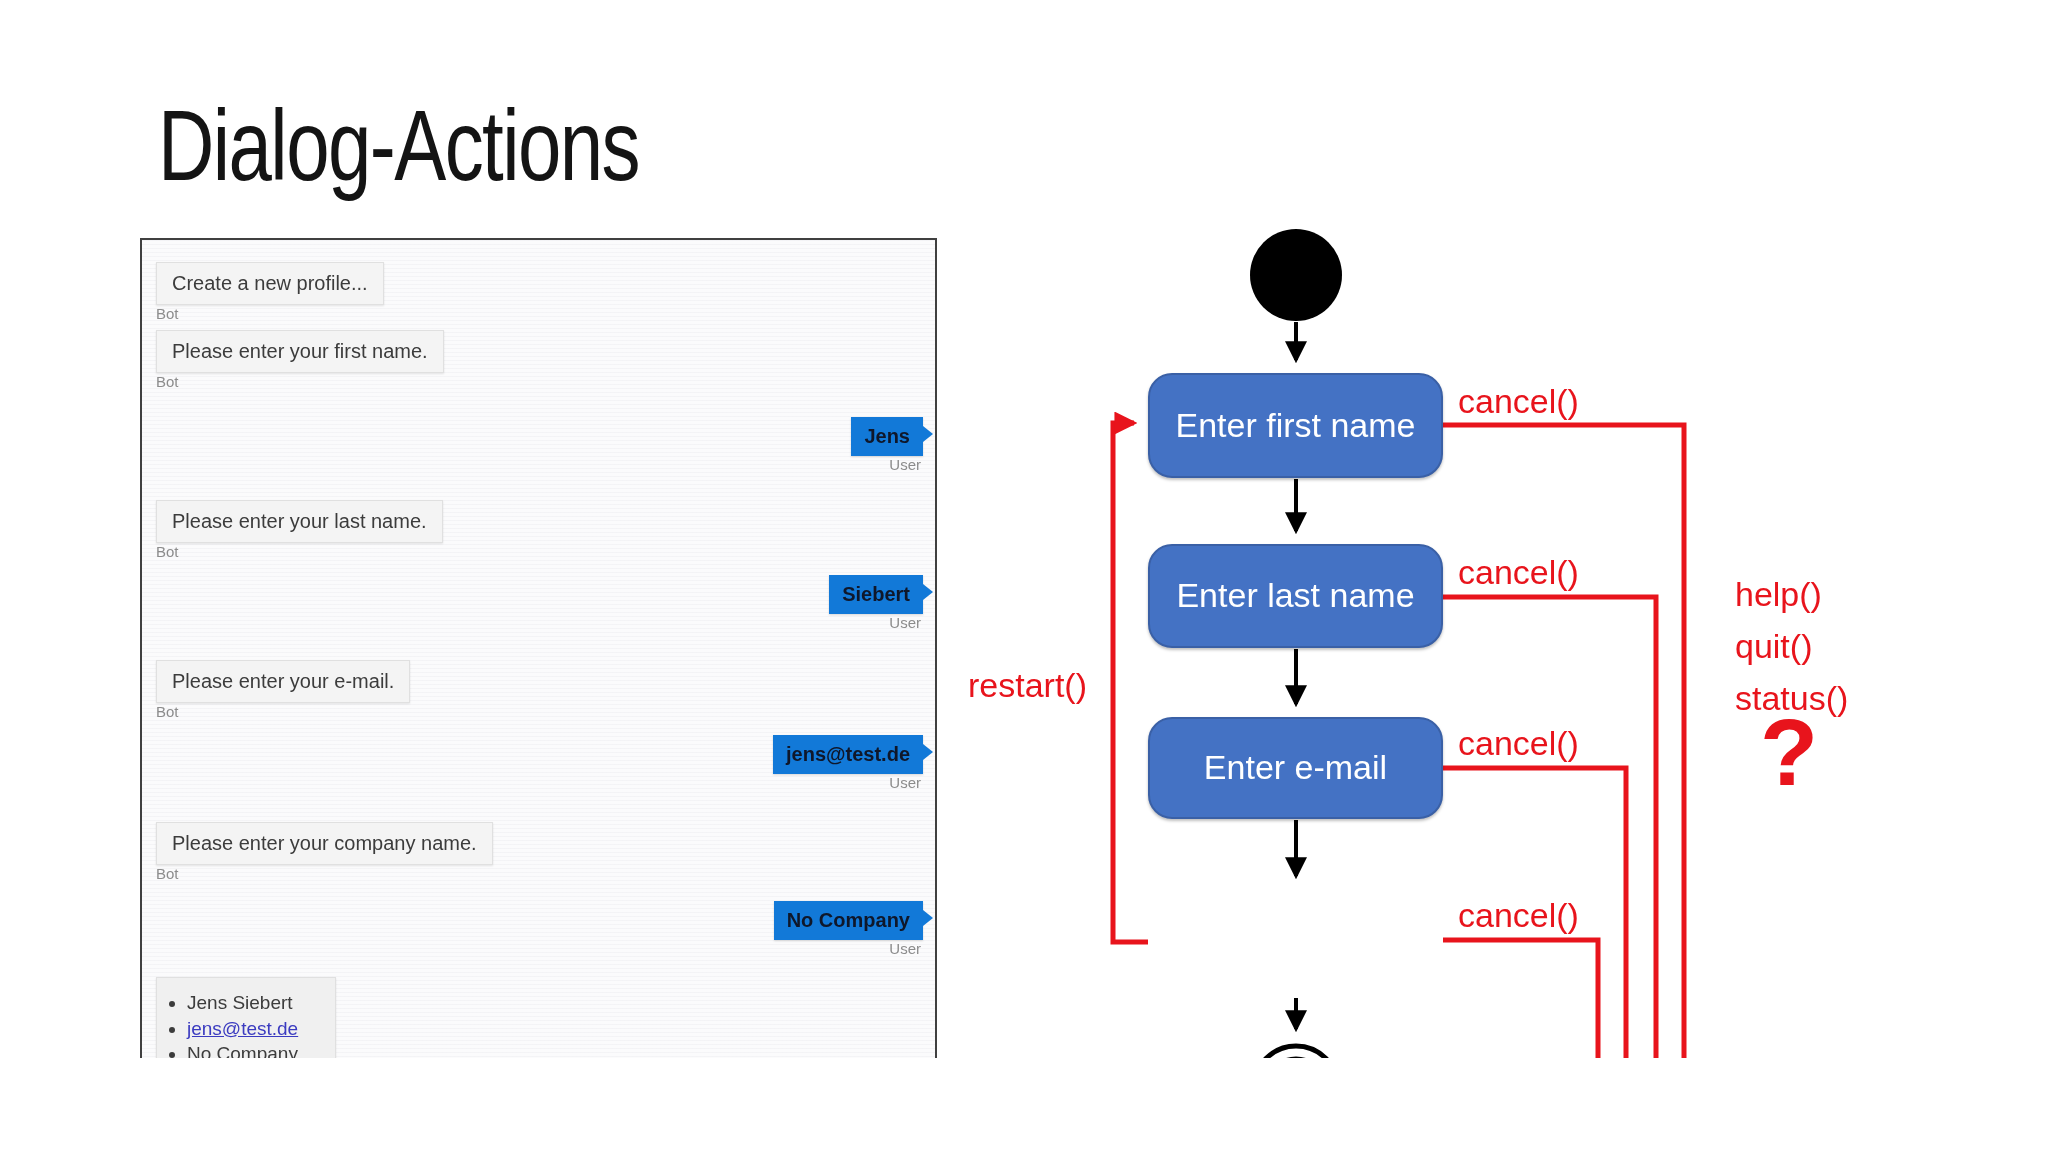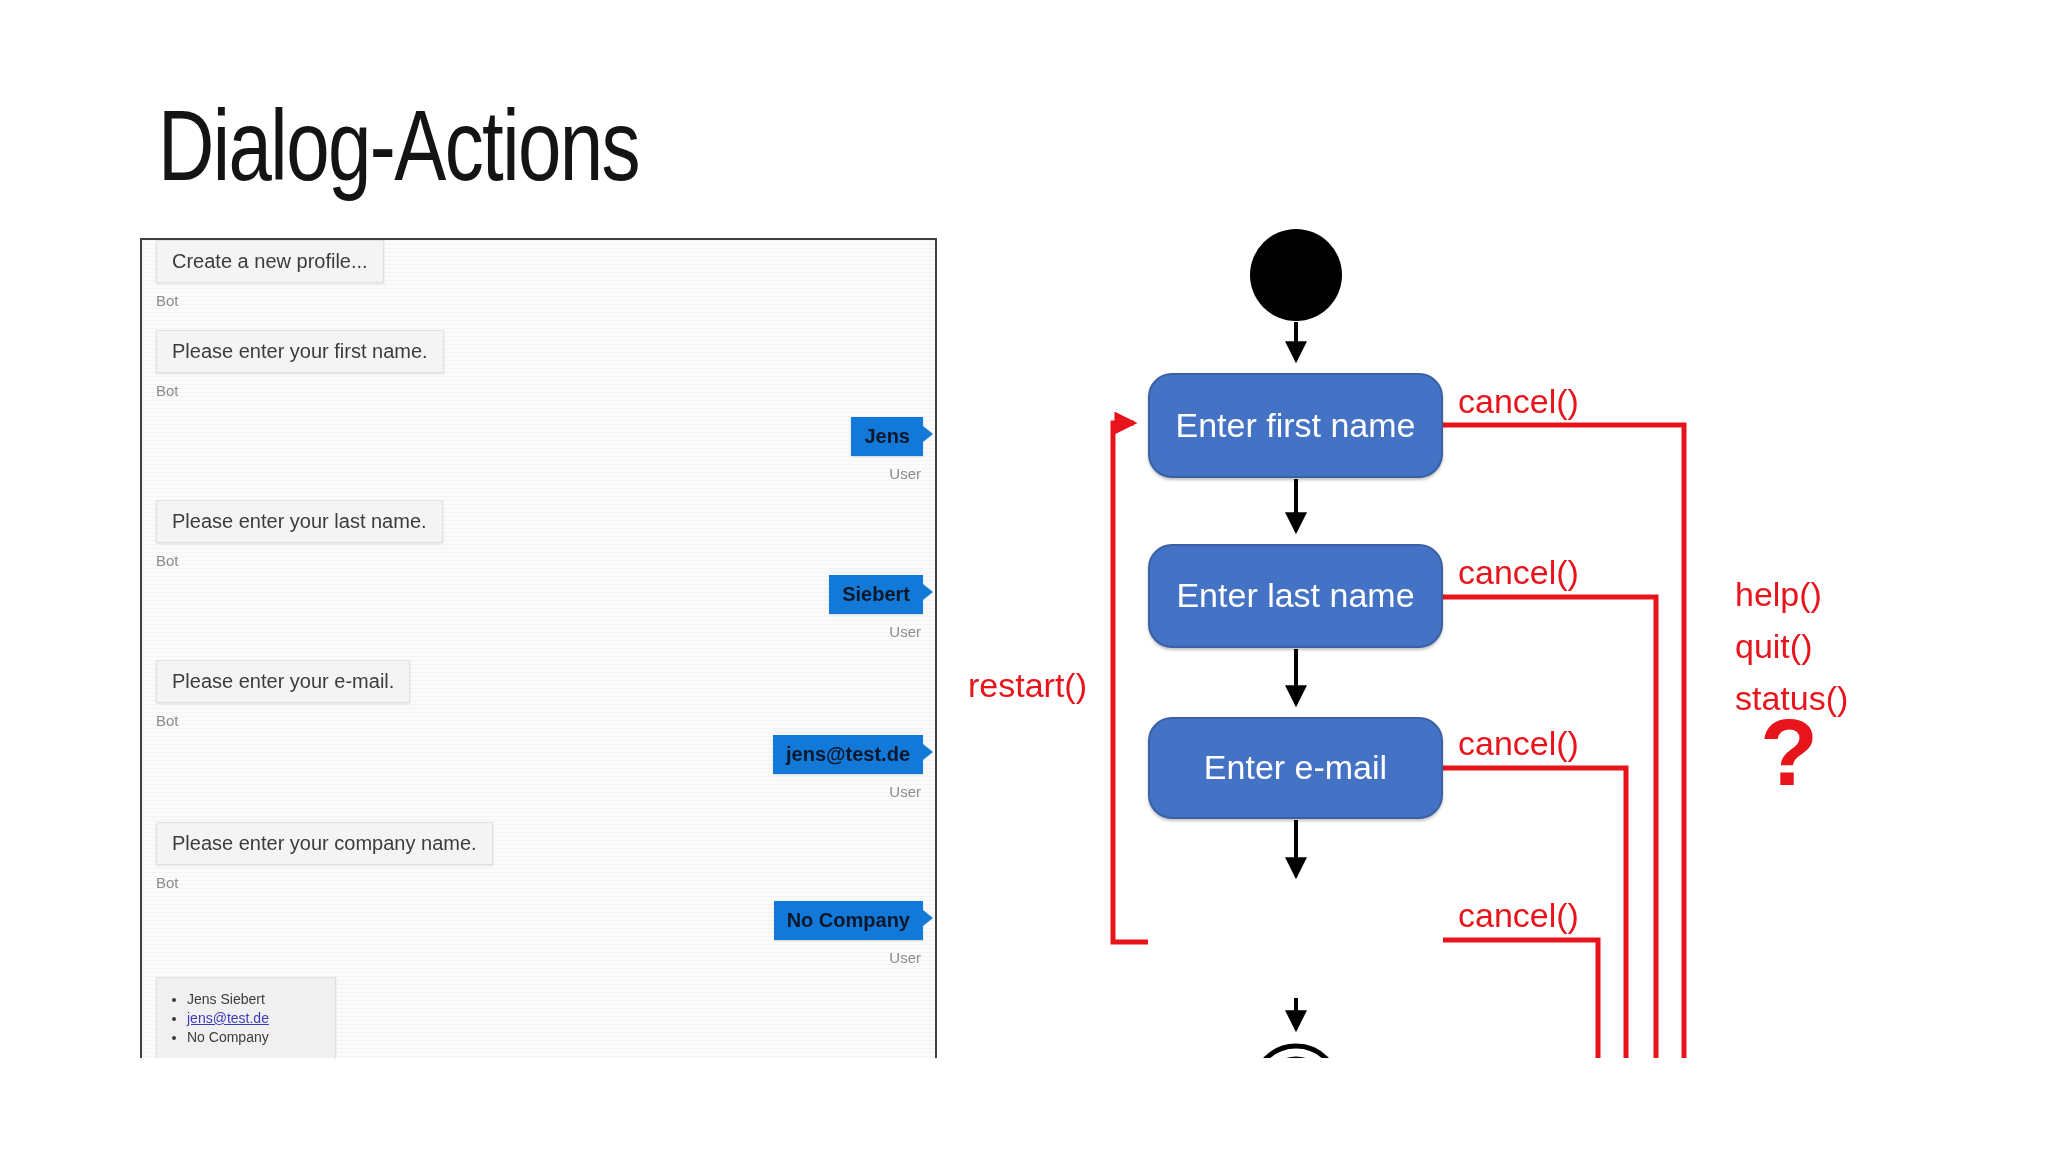--- a/index.html
+++ b/index.html
@@ -19,26 +19,26 @@
   .msg.bot{left:14px;align-items:flex-start;}
   .msg.user{right:12px;align-items:flex-end;}
   .bot-bubble{background:#f4f4f4;border:1px solid #e0e0e0;color:#3c3c3c;
               font-size:20px;padding:9px 15px;box-shadow:0 1px 2px rgba(0,0,0,.10);
               white-space:nowrap;}
   .user-bubble{position:relative;background:#1279d8;color:#0f172a;font-size:20px;font-weight:bold;
                padding:8px 13px;white-space:nowrap;box-shadow:0 1px 2px rgba(0,0,0,.15);}
   .user-bubble::after{content:"";position:absolute;right:-10px;top:9px;width:0;height:0;
                border-style:solid;border-width:8px 0 8px 10px;
                border-color:transparent transparent transparent #1279d8;}
-  .sender{font-size:15px;color:#8c8c8c;margin-top:9px;}
+  .sender{font-size:15px;color:#8c8c8c;}
   .msg.user .sender{margin-right:2px;}
   .summary-bubble{background:#f0f0f0;border:1px solid #e0e0e0;box-shadow:0 1px 2px rgba(0,0,0,.10);
                   width:170px;padding:12px 6px 16px 2px;}
   .summary-bubble ul{margin:0 0 0 28px;padding:0;}
-  .summary-bubble li{font-size:14px;color:#3c3c3c;line-height:1.35;}
+  .summary-bubble li{font-size:19px;color:#3c3c3c;line-height:1.35;}
   .email-link{color:#3b3bc0;text-decoration:underline;cursor:pointer;}
 
   
   .diagram-svg{position:absolute;left:0;top:0;z-index:1;}
   .state-box{position:absolute;left:1148px;width:295px;box-sizing:border-box;z-index:2;
              background:#4472c4;border:2px solid #3a60a6;border-radius:24px;
              display:flex;align-items:center;justify-content:center;text-align:center;
              color:#ffffff;font-size:34px;line-height:1.15;padding:8px 18px;
              box-shadow:0 2px 3px rgba(0,0,0,.25);}
   #state-1{top:373px;height:105px;}
@@ -59,21 +59,21 @@
 </style>
 </head>
 <body>
 
 <div id="slide">
 
   <div class="slide-title">Dialog-Actions</div>
 
   <div class="chat-panel">
 
-    <div class="msg bot" style="top:0">
+    <div class="msg bot" style="top:22px">
       <div class="bot-bubble">Create a new profile...</div>
       <div class="sender">Bot</div>
     </div>
 
     <div class="msg bot" style="top:90px">
       <div class="bot-bubble">Please enter your first name.</div>
       <div class="sender">Bot</div>
     </div>
 
     <div class="msg user" style="top:177px">

